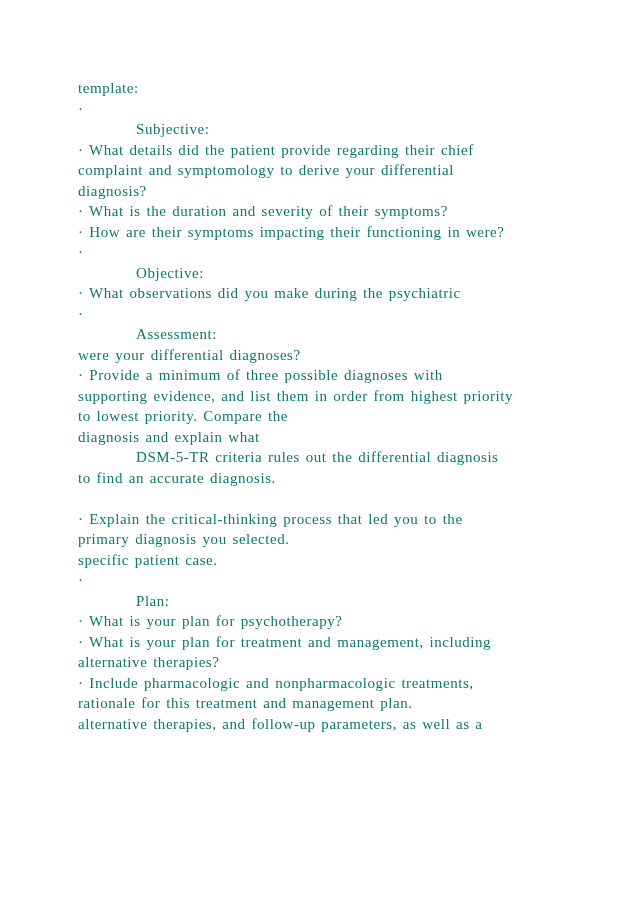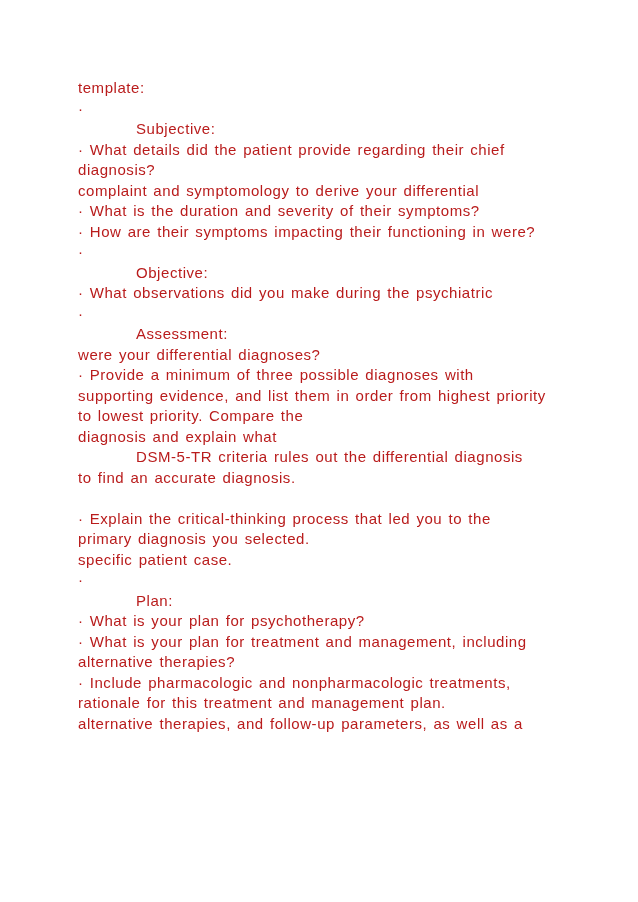--- a/index.html
+++ b/index.html
@@ -11,23 +11,23 @@
     height: 902px;
     background: #ffffff;
     overflow: hidden;
   }
   .page {
     box-sizing: border-box;
     width: 638px;
     height: 902px;
     background: #ffffff;
     padding: 78px 42px 0 78px;
-    font-family: Liberation Sans, sans-serif;
+    font-family: Liberation Serif, serif;
     font-size: 15px;
-    color: #b91c1c;
+    color: #0f766e;
   }
   .doc-text .line {
     line-height: 20.5px;
     letter-spacing: 0.55px;
     word-spacing: 1.5px;
     white-space: pre-wrap;
     min-height: 20.5px;
   }
   .doc-text .line.indent {
     padding-left: 58px;
@@ -38,22 +38,22 @@
 </style>
 </head>
 <body>
 
 <div class="page">
   <div class="doc-text">
       <div class="line">template:</div>
       <div class="line">·</div>
       <div class="line indent">Subjective:</div>
       <div class="line">· What details did the patient provide regarding their chief</div>
+      <div class="line">complaint and symptomology to derive your differential</div>
       <div class="line">diagnosis?</div>
-      <div class="line">complaint and symptomology to derive your differential</div>
       <div class="line">· What is the duration and severity of their symptoms?</div>
       <div class="line">· How are their symptoms impacting their functioning in were?</div>
       <div class="line">·</div>
       <div class="line indent">Objective:</div>
       <div class="line">· What observations did you make during the psychiatric</div>
       <div class="line">·</div>
       <div class="line indent">Assessment:</div>
       <div class="line">were your differential diagnoses?</div>
       <div class="line">· Provide a minimum of three possible diagnoses with</div>
       <div class="line">supporting evidence, and list them in order from highest priority</div>

